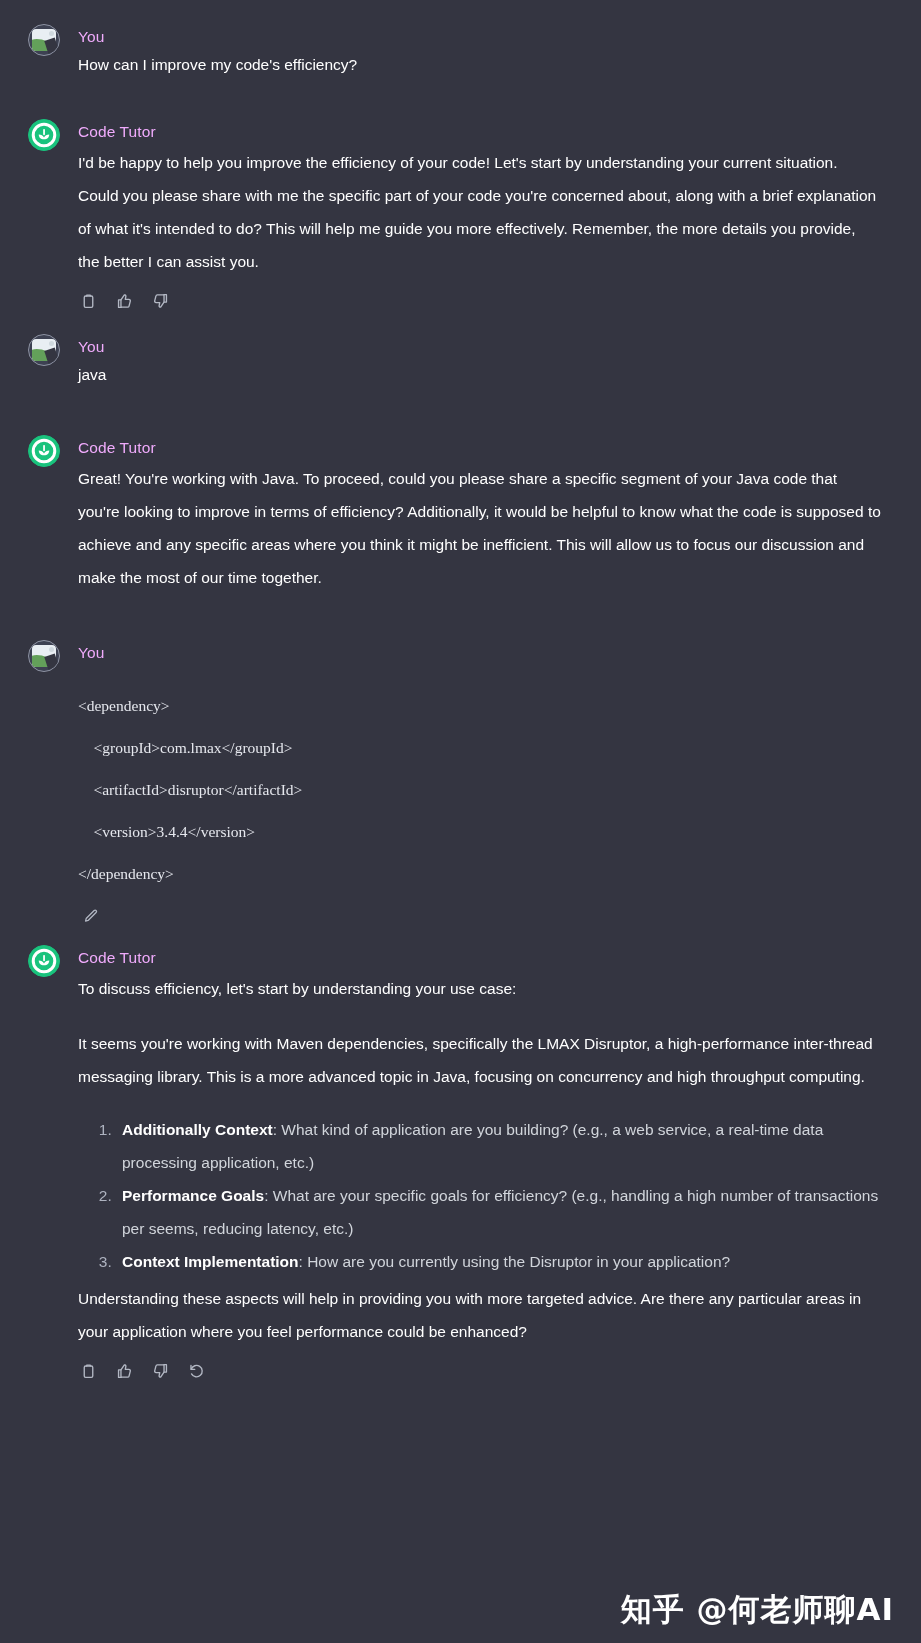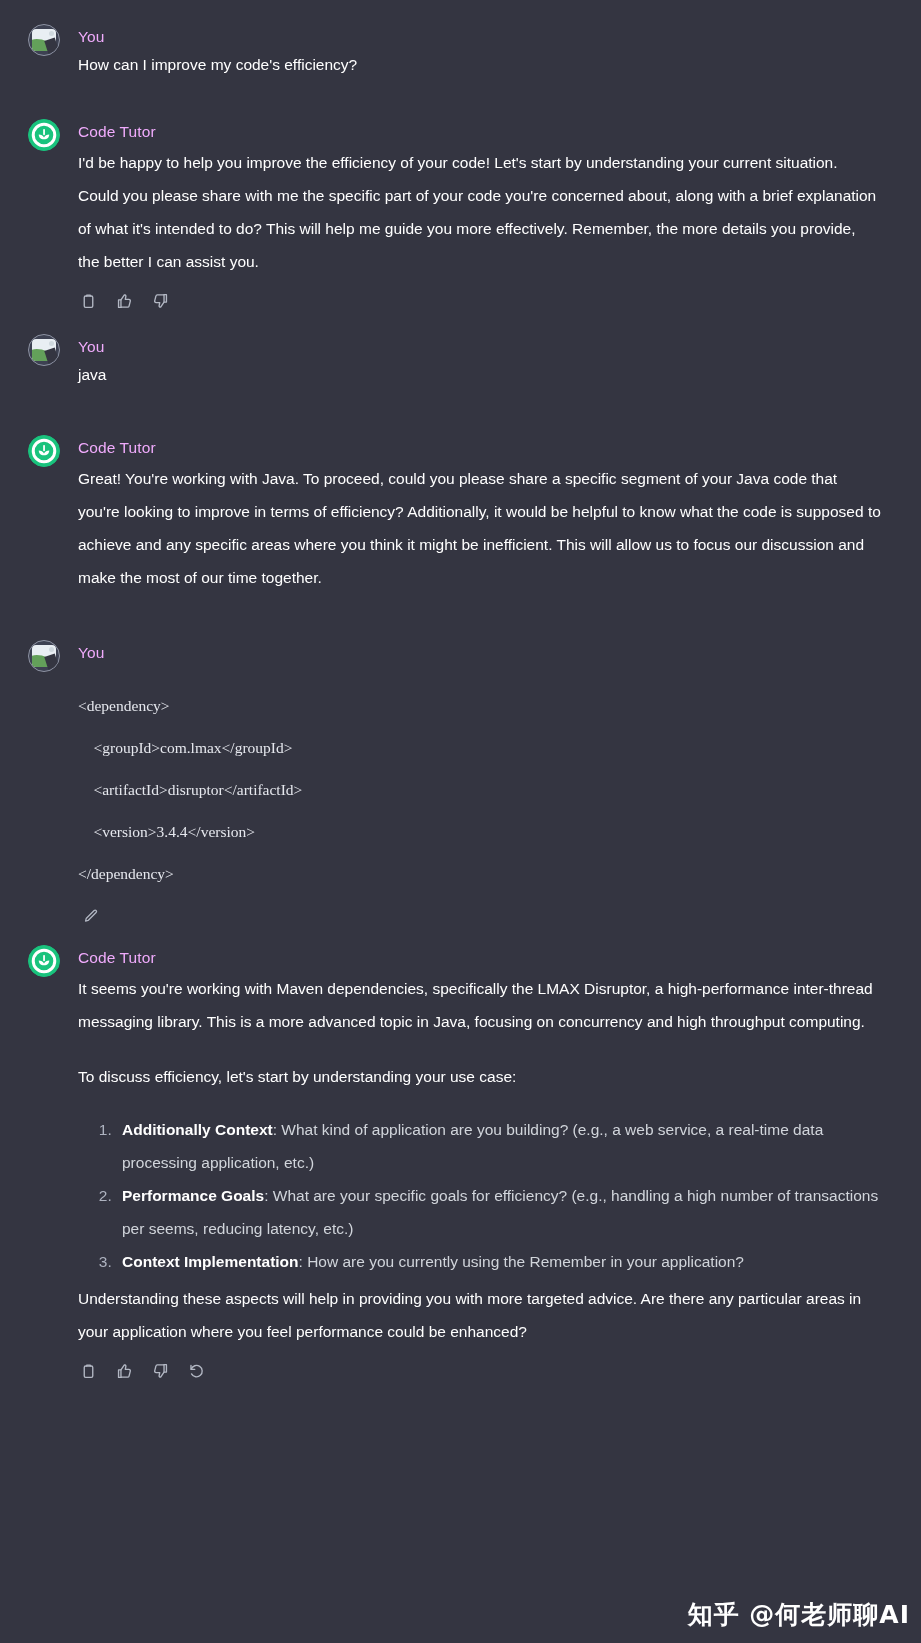--- a/index.html
+++ b/index.html
@@ -159,23 +159,23 @@
 
   .edit-row { margin-top: 12px; padding-left: 4px; }
 
   
   .gap-a { height: 38px; }
   .gap-b { height: 22px; }
 
   
   .watermark {
     position: absolute;
-    right: 11px;
+    right: 27px;
     bottom: 12px;
-    font-size: 25px;
+    font-size: 31px;
     font-weight: 700;
     color: #ffffff;
     letter-spacing: 1px;
     font-family: "DejaVu Sans", sans-serif;
     white-space: nowrap;
     pointer-events: none;
   }
 </style>
 </head>
 <body>
@@ -299,32 +299,32 @@
       <div class="avatar avatar-bot">
         <svg viewBox="0 0 32 32" width="32" height="32" aria-hidden="true">
           <circle cx="16" cy="16" r="11.5" fill="none" stroke="#ffffff" stroke-width="3.2"></circle>
           <path d="M16 20.6 C12.2 20.6 10.4 18.2 10.4 15.4 C12.9 15.4 15.1 16.6 16 18.6 C16.9 16.6 19.1 15.4 21.6 15.4 C21.6 18.2 19.8 20.6 16 20.6 Z" fill="#ffffff"></path>
           <rect x="15.1" y="9.6" width="1.9" height="6.6" rx="0.9" fill="#ffffff"></rect>
         </svg>
       </div>
     </div>
     <div class="msg-body">
       <div class="msg-name">Code Tutor</div>
+      <div class="msg-text">To discuss efficiency, let's start by understanding your use case:</div>
       <div class="msg-text">It seems you're working with Maven dependencies, specifically the LMAX Disruptor, a high-performance inter-thread messaging library. This is a more advanced topic in Java, focusing on concurrency and high throughput computing.</div>
-      <div class="msg-text">To discuss efficiency, let's start by understanding your use case:</div>
 
       <ol class="num-list">
         <li>
           <b>Additionally Context</b><span>: What kind of application are you building? (e.g., a web service, a real-time data processing application, etc.)</span>
         </li>
         <li>
           <b>Performance Goals</b><span>: What are your specific goals for efficiency? (e.g., handling a high number of transactions per seems, reducing latency, etc.)</span>
         </li>
         <li>
-          <b>Context Implementation</b><span>: How are you currently using the Remember in your application?</span>
+          <b>Context Implementation</b><span>: How are you currently using the Disruptor in your application?</span>
         </li>
       </ol>
 
       <div class="msg-text">Understanding these aspects will help in providing you with more targeted advice. Are there any particular areas in your application where you feel performance could be enhanced?</div>
 
       <div class="actions">
         <button class="act-btn" aria-label="copy">
           <svg viewBox="0 0 24 24" fill="none" stroke="currentColor" stroke-width="1.9" stroke-linecap="round" stroke-linejoin="round">
             <rect x="6" y="5" width="12" height="16" rx="2"></rect>
             <path d="M9.5 5V3.6h5V5"></path>

